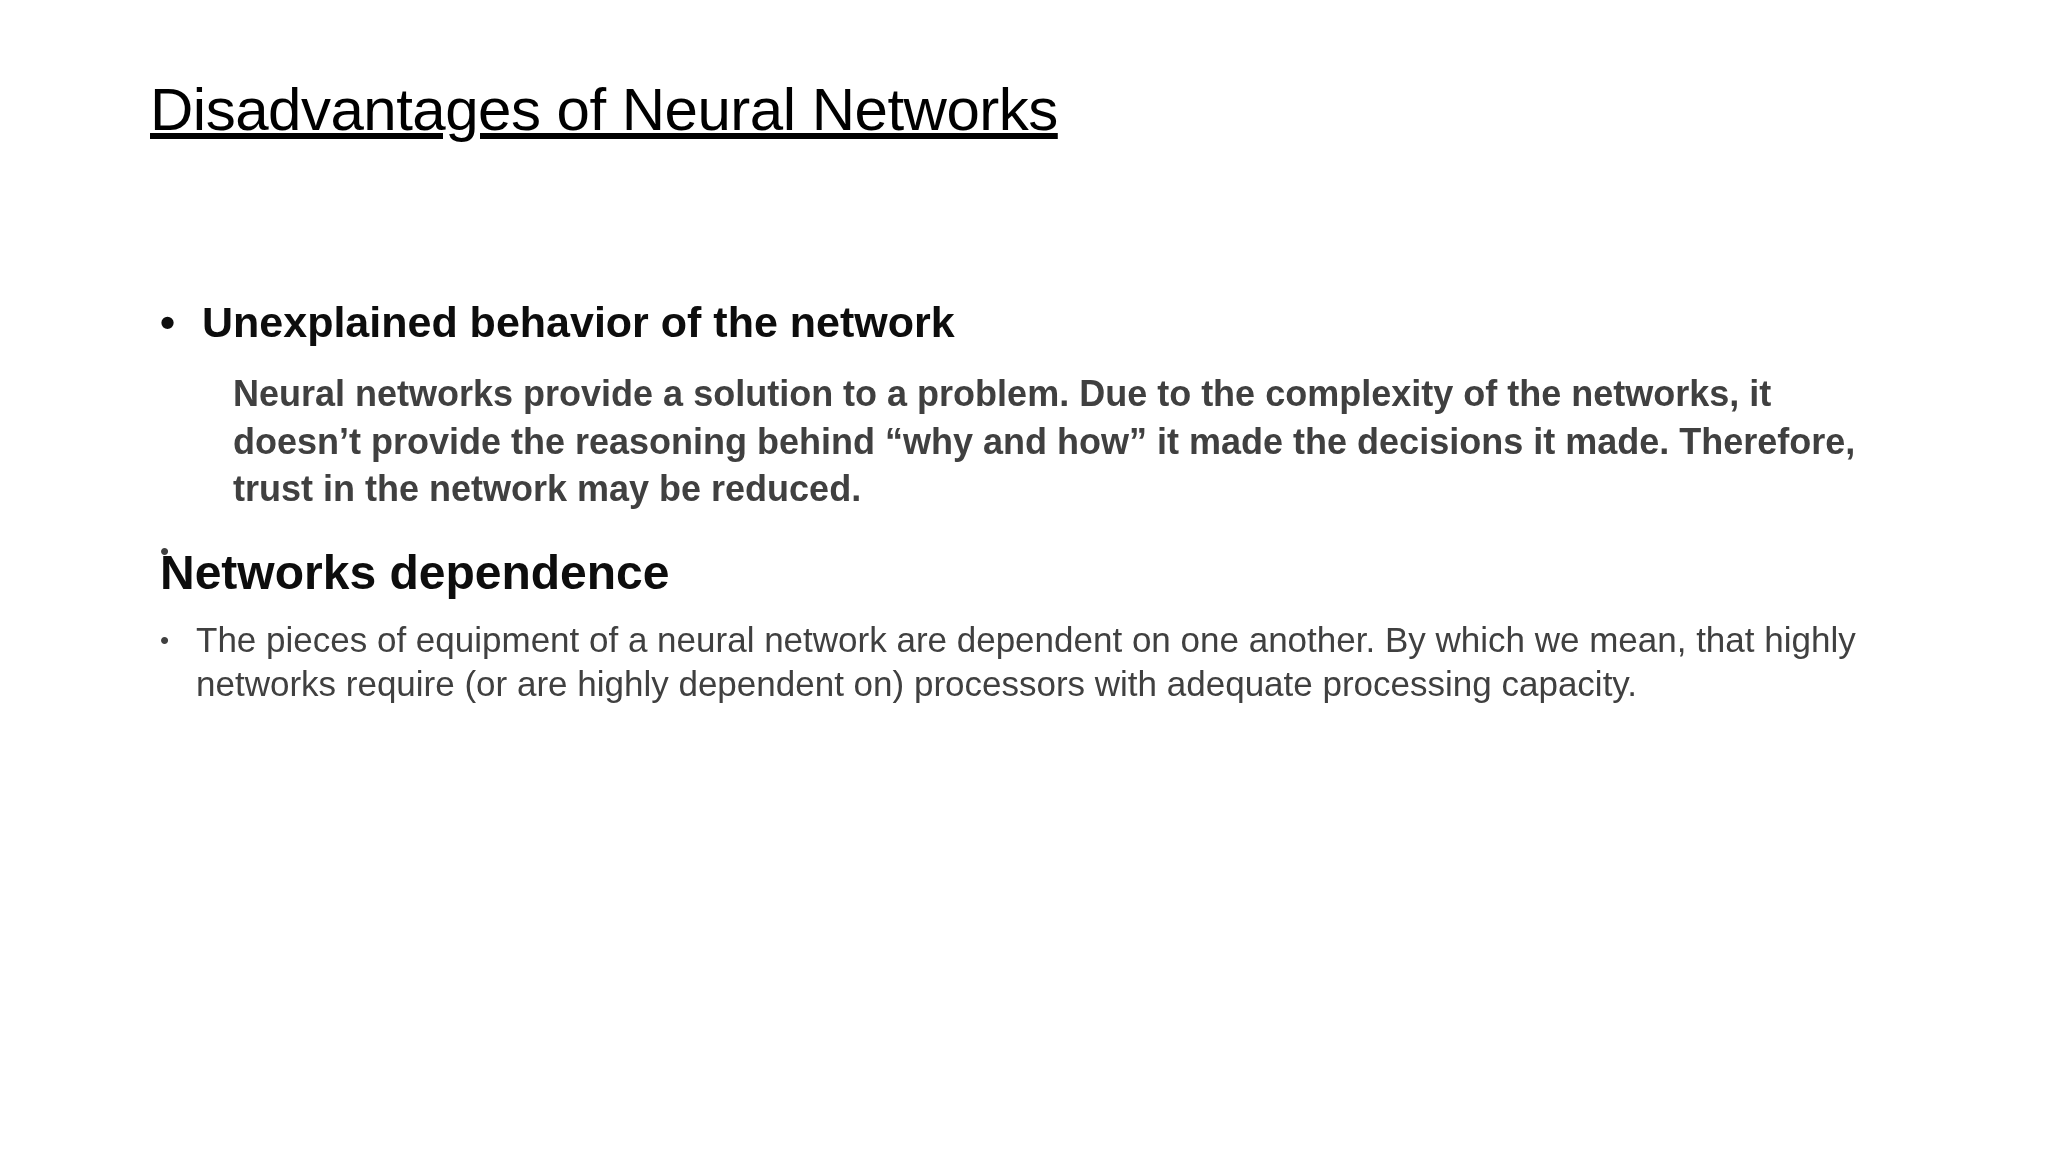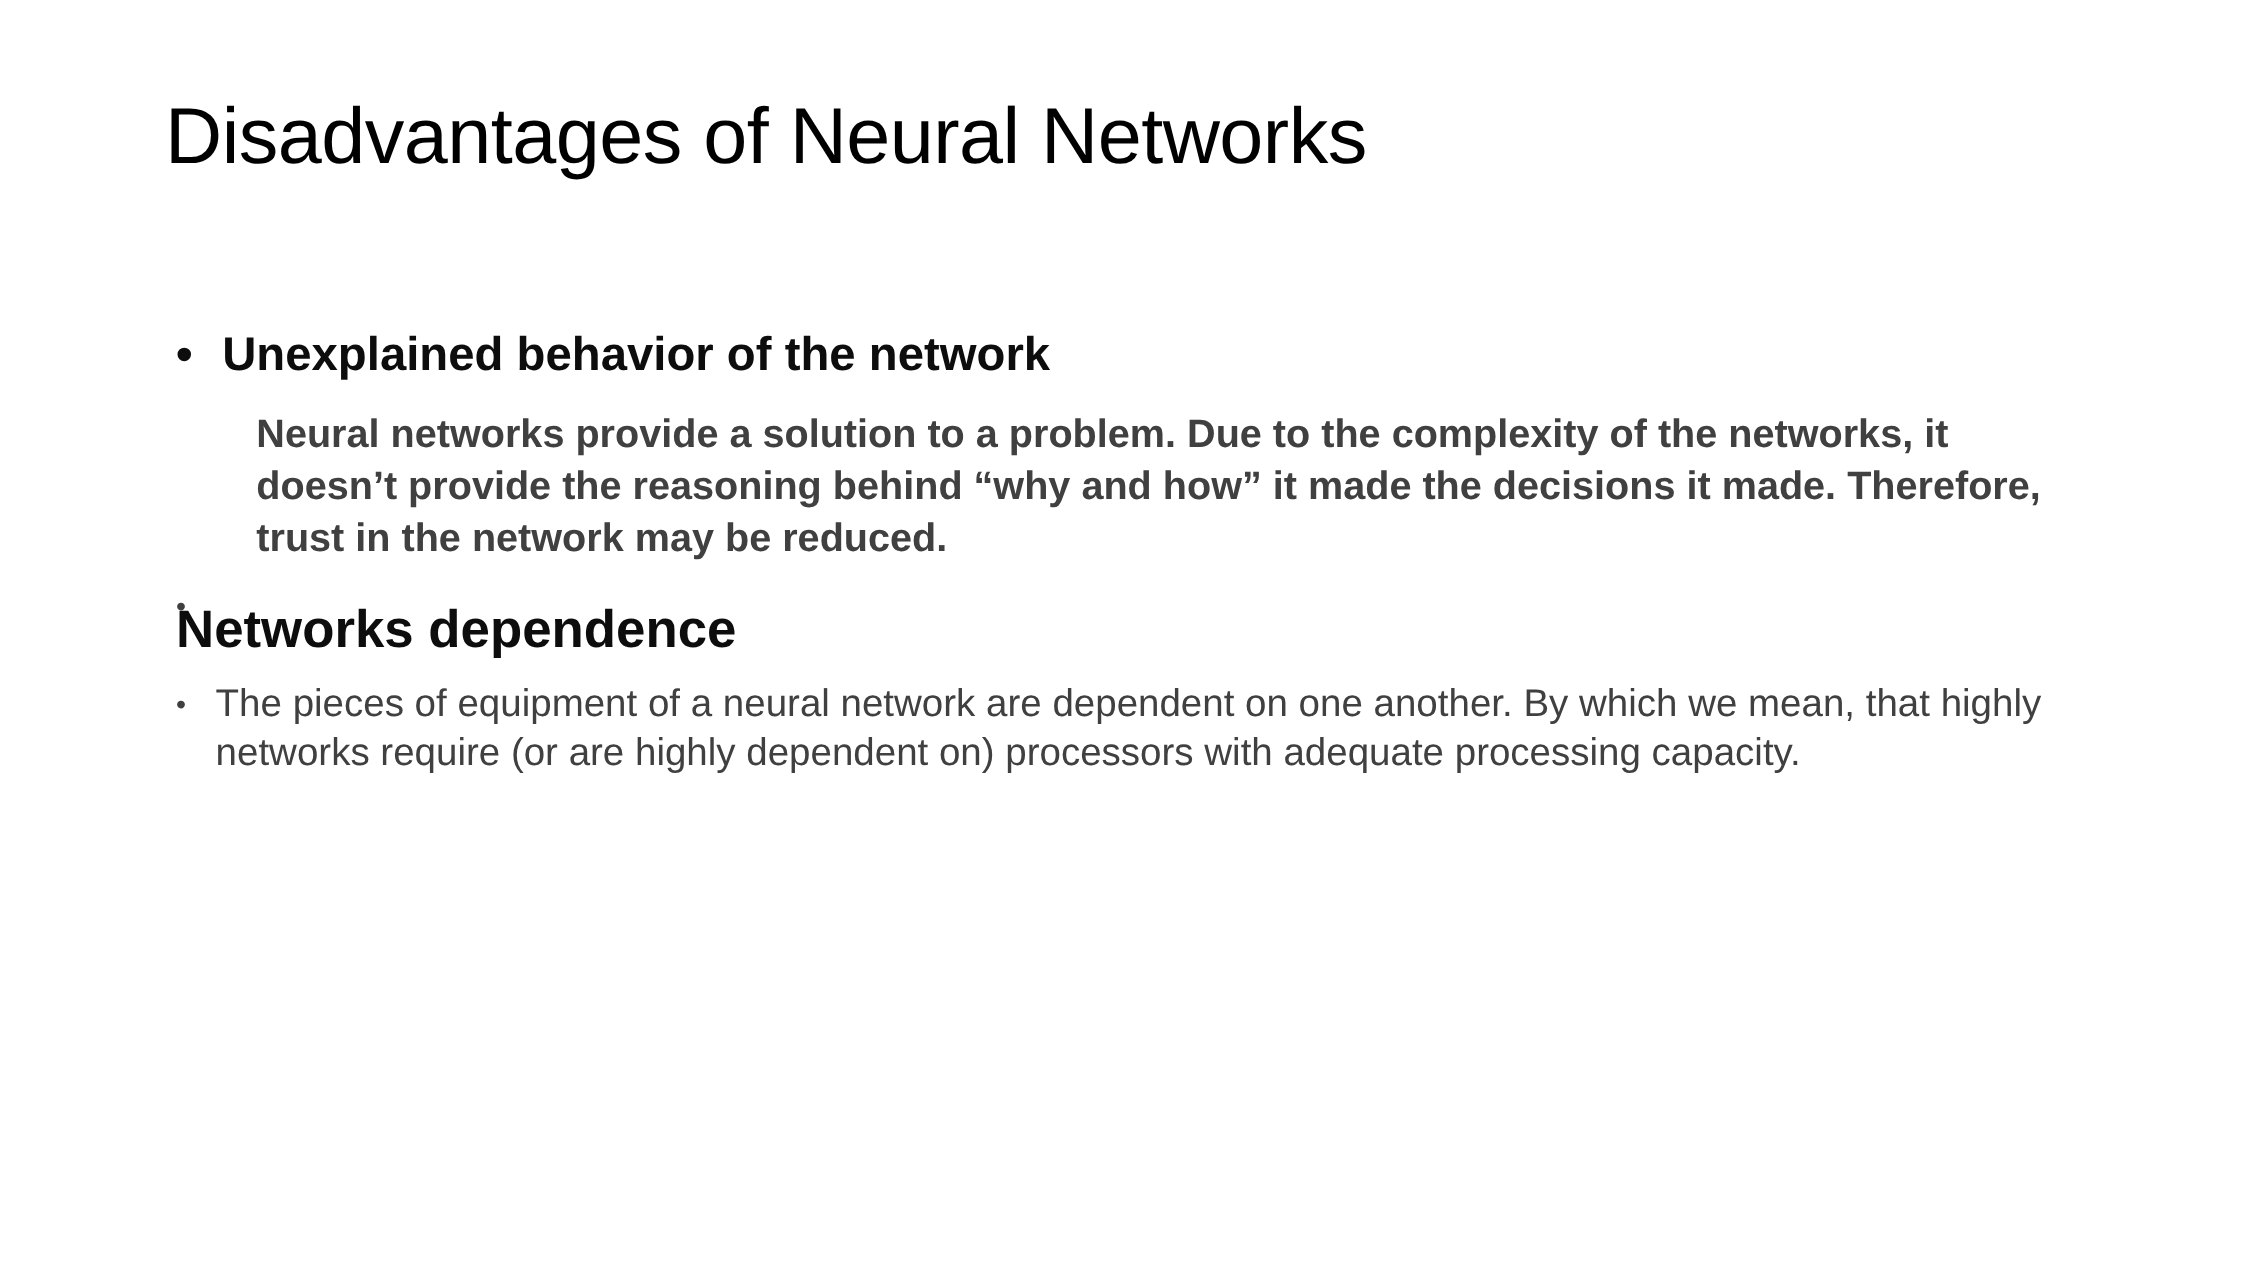--- a/index.html
+++ b/index.html
@@ -22,26 +22,27 @@
     height: 1152px;
     background: #ffffff;
   }
 
   
   .slide-title {
     position: absolute;
     left: 150px;
     top: 36px;
     width: 1760px;
-    font-size: 72px;
+    font-size: 60px;
     font-weight: 400;
     line-height: 1.12;
     color: #000000;
     letter-spacing: -0.5px;
     white-space: nowrap;
+    text-decoration: underline;
   }
 
   
   .body {
     position: absolute;
     left: 0;
     top: 296px;
     width: 2048px;
   }
 

